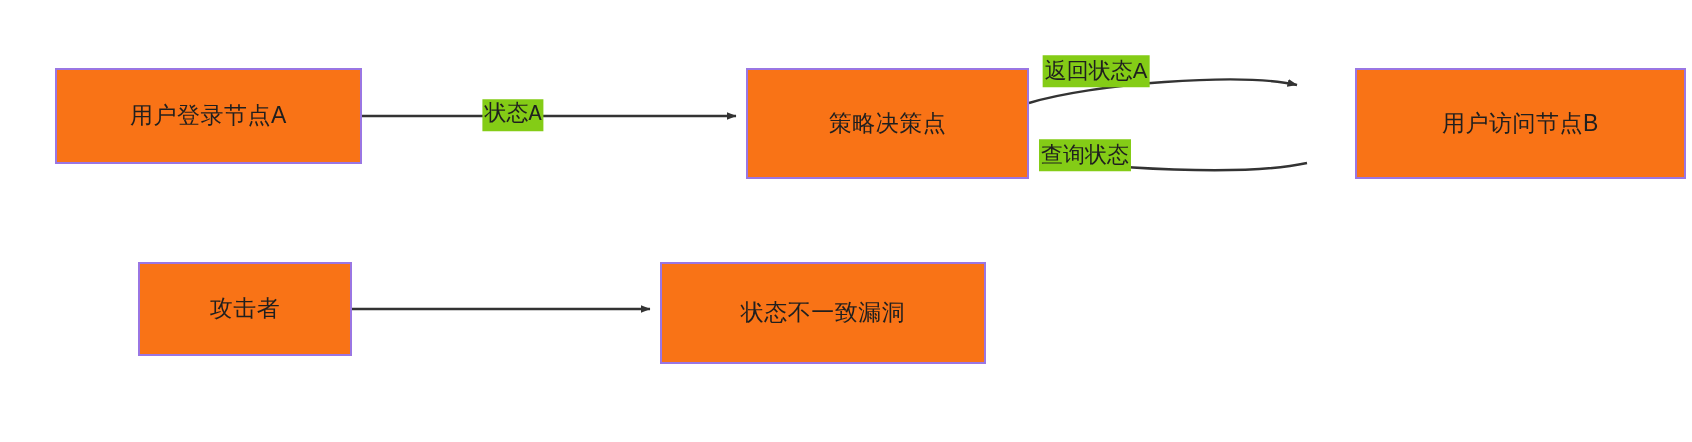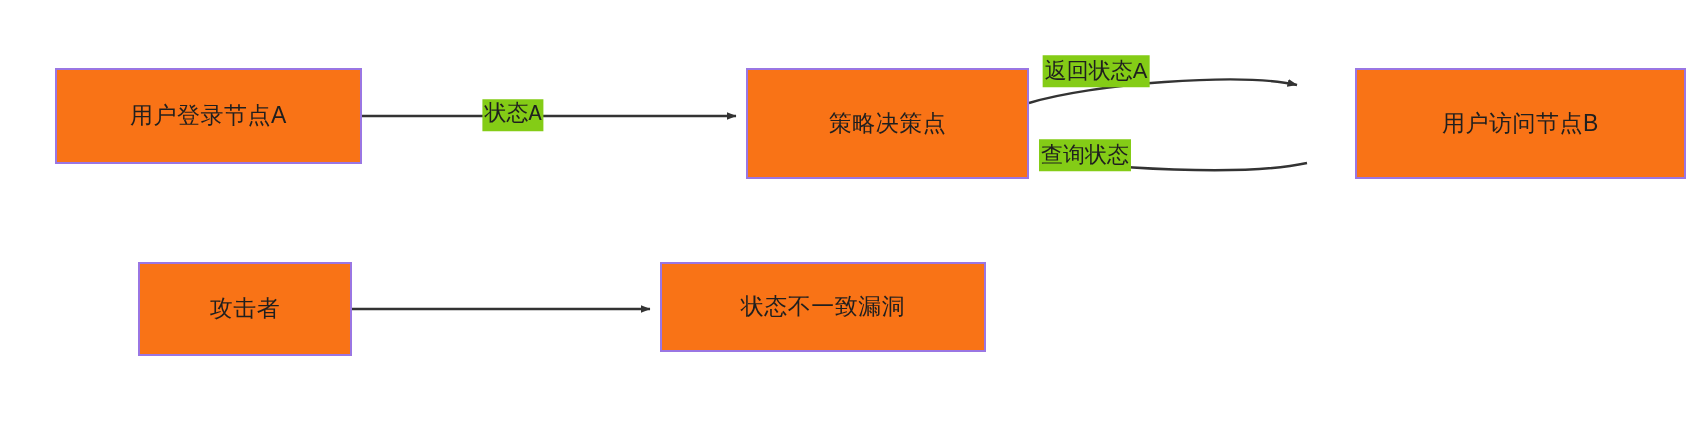--- a/index.html
+++ b/index.html
@@ -49,21 +49,21 @@
     line-height: 1.25;
     padding: 2px 2px;
     white-space: nowrap;
     transform: translate(-50%, -50%);
   }
   
   #node-user-login-a { left: 55px;   top: 68px;  width: 307px; height: 96px; }
   #node-policy-decision { left: 746px;  top: 68px;  width: 283px; height: 111px; }
   #node-user-access-b { left: 1307px; top: 68px;  width: 331px; height: 111px; margin-left: 48px; }
   #node-attacker    { left: 112px;  top: 262px; width: 214px; height: 94px; margin-left: 26px; }
-  #node-vuln        { left: 660px;  top: 262px; width: 326px; height: 90px; }
+  #node-vuln        { left: 660px;  top: 262px; width: 326px; height: 102px; }
   
   #label-state-a        { left: 513px;  top: 115px; font-family: Liberation Mono, monospace; }
   #label-return-state-a { left: 1096px; top: 71px;  }
   #label-query-state    { left: 1085px; top: 155px; }
   #label-inject-request { left: 517px;  top: 308px; }
 </style>
 </head>
 <body>
 
 <div id="canvas">

